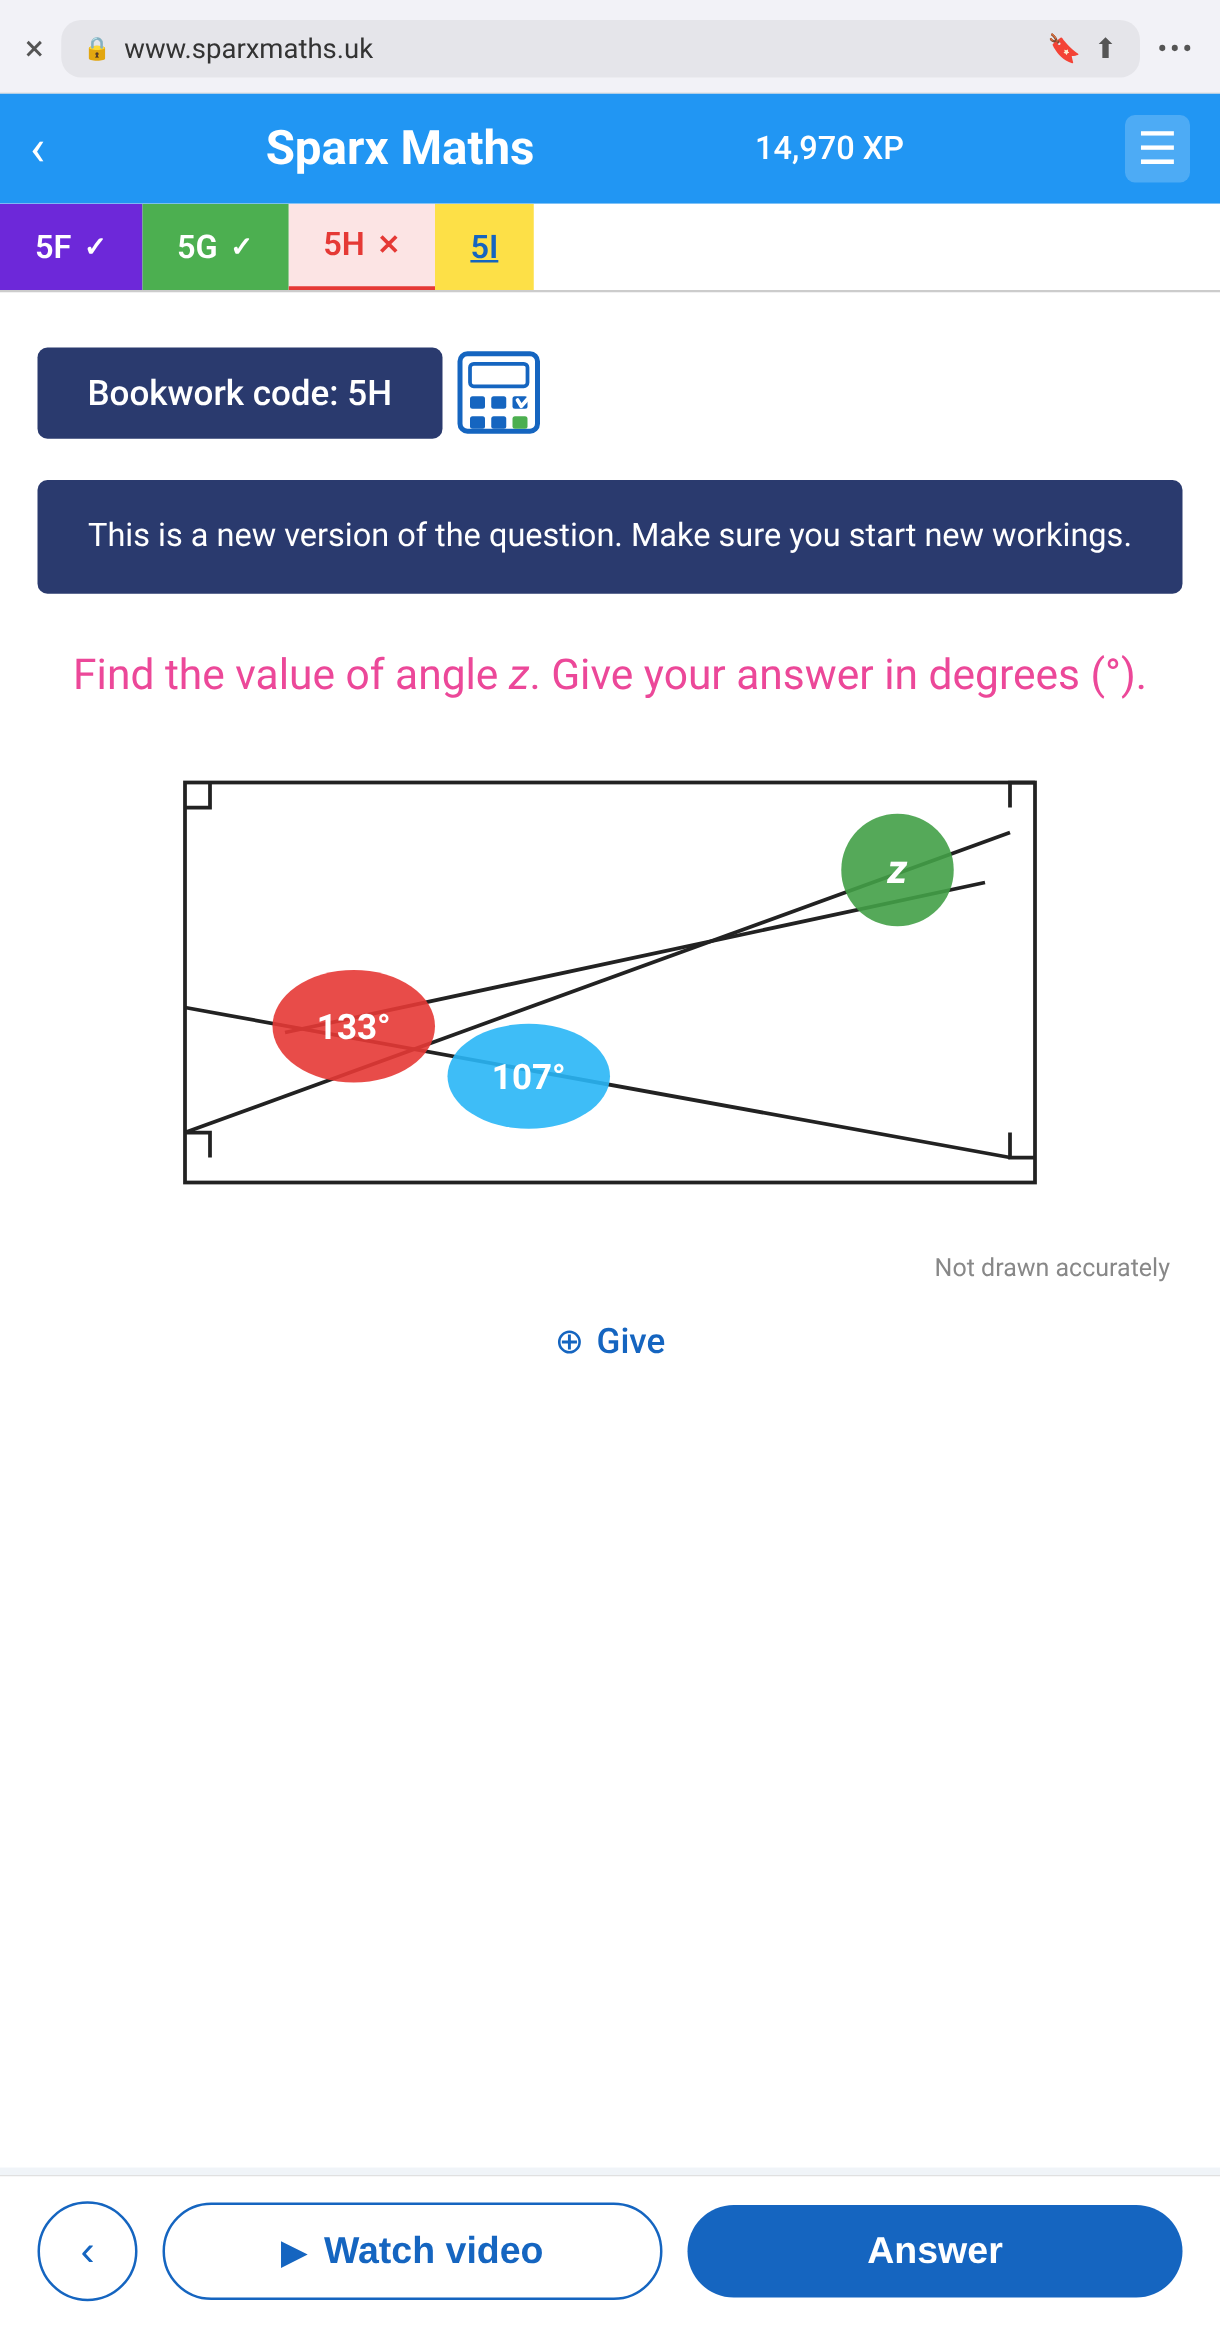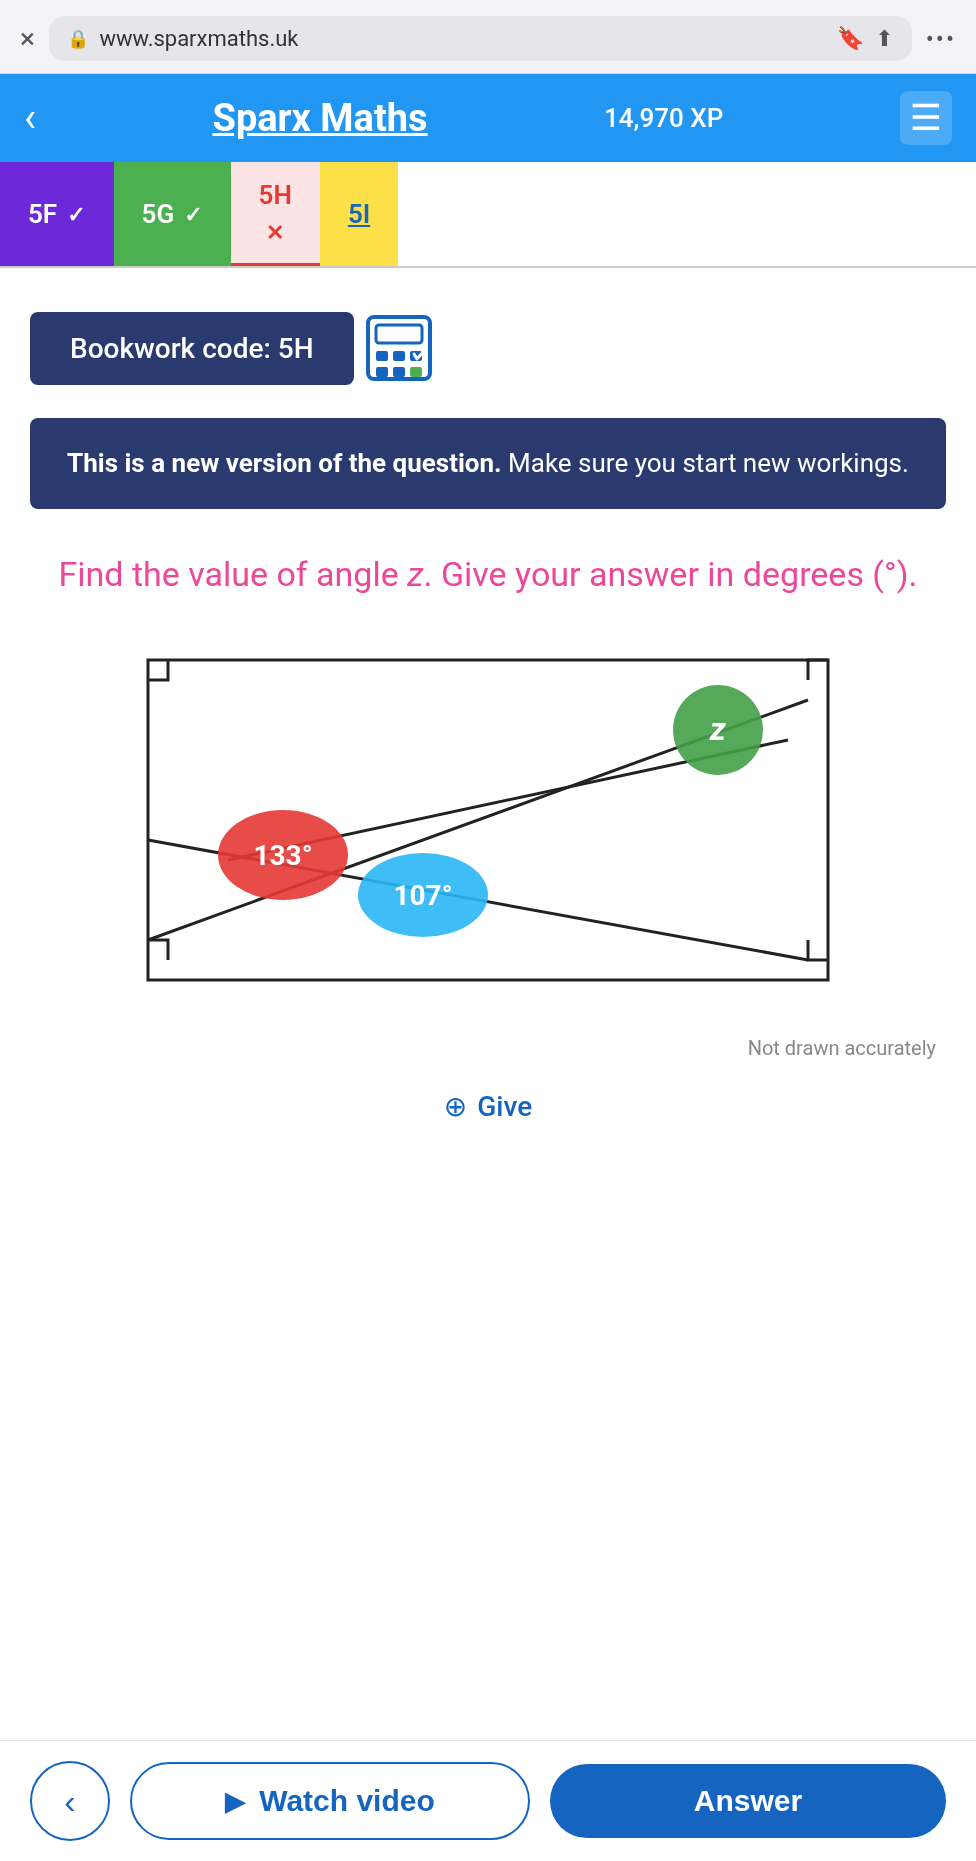--- a/index.html
+++ b/index.html
@@ -52,21 +52,20 @@
     .back-btn {
       color: white;
       font-size: 40px;
       cursor: pointer;
       line-height: 1;
     }
     .app-title {
       color: white;
       font-size: 38px;
       font-weight: 700;
-      text-decoration: underline;
     }
     .xp-display {
       color: white;
       font-size: 26px;
       font-weight: 500;
     }
     .hamburger-btn {
       color: white;
       font-size: 36px;
       cursor: pointer;
@@ -97,21 +96,20 @@
       color: white;
     }
     .tab-5g {
       background: #4caf50;
       color: white;
     }
     .tab-5h {
       background: #fce4e4;
       color: #e53935;
       border-bottom: 3px solid #e53935;
-      flex-direction: column;
     }
     .tab-5i {
       background: #fde047;
       color: #1565c0;
       text-decoration: underline;
     }
     .tab-summary {
       background: #e3f2fd;
       color: #1565c0;
       font-size: 30px;
@@ -153,21 +151,21 @@
     .notice-box {
       background: #2a3a6e;
       color: white;
       padding: 26px 30px;
       border-radius: 8px;
       text-align: center;
       font-size: 26px;
       line-height: 1.5;
       margin-bottom: 40px;
     }
-    .notice-bold { font-weight: 700; }
+    .notice-bold { font-weight: 400; }
 
     
     .question-text {
       text-align: center;
       font-size: 34px;
       color: #ec4899;
       line-height: 1.5;
       margin-bottom: 40px;
       padding: 0 20px;
     }

